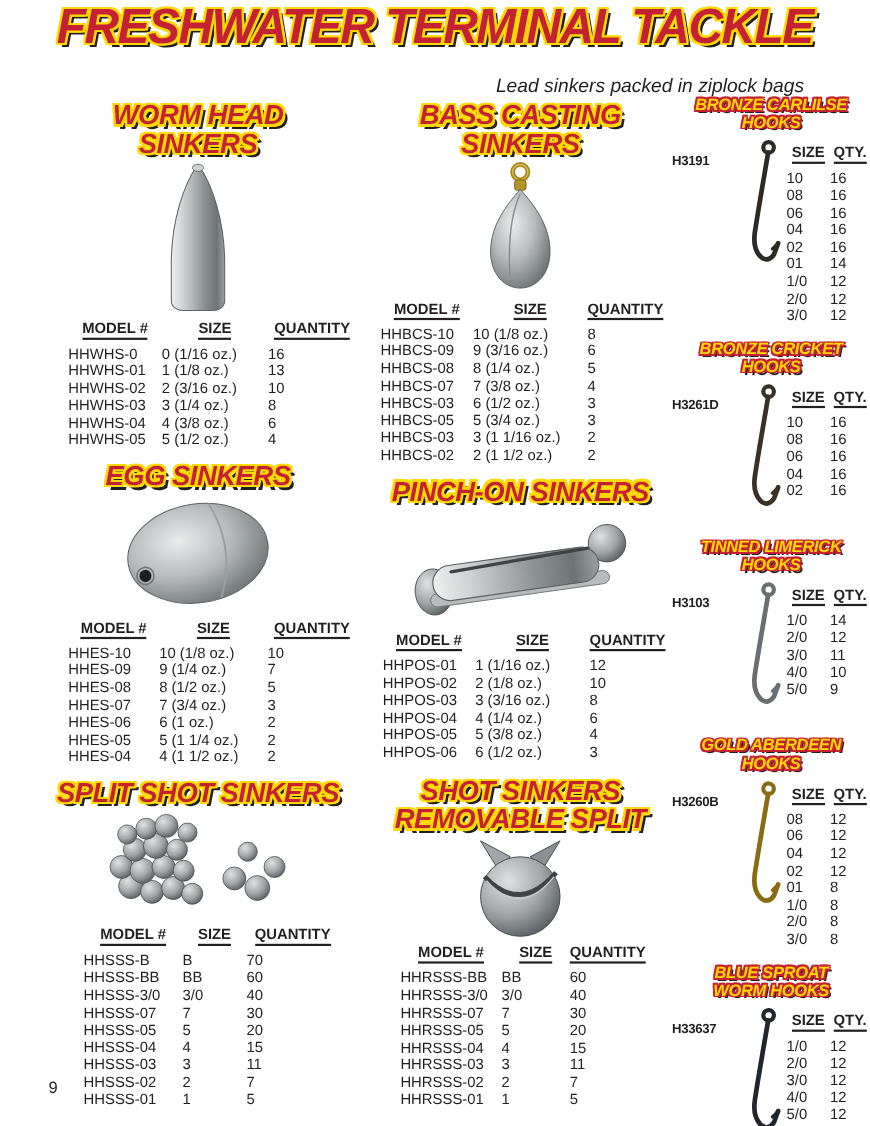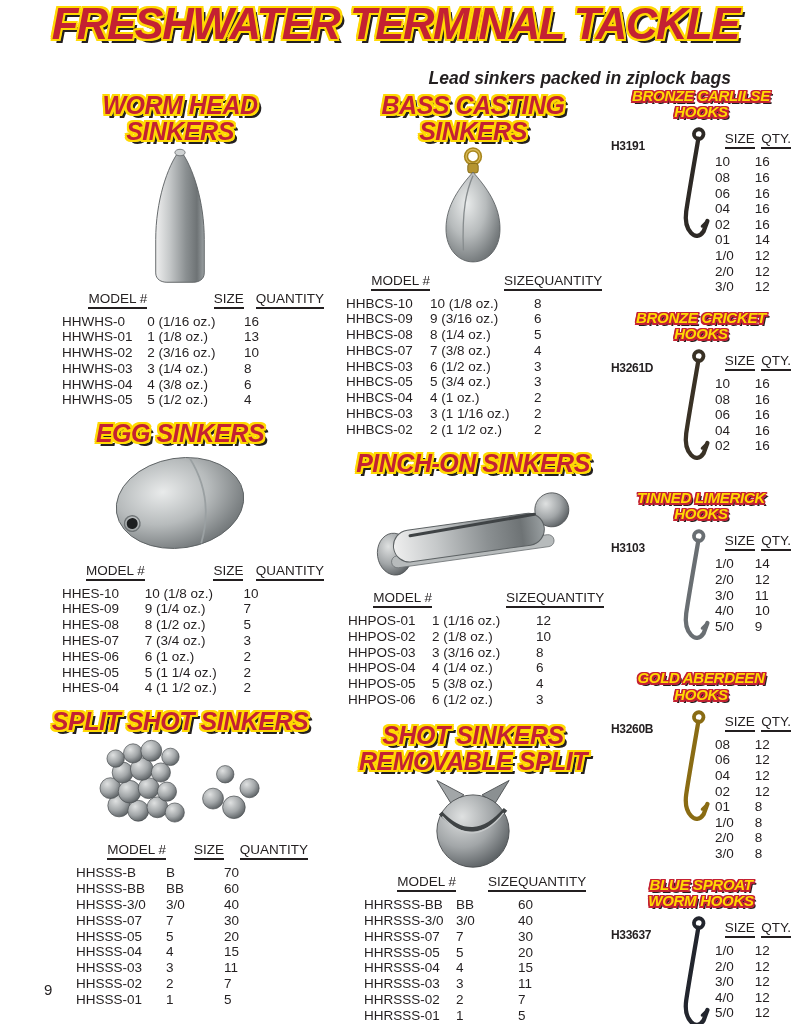--- a/index.html
+++ b/index.html
@@ -31,21 +31,21 @@
       -1.5px -1.5px 0 #c42132, 1.5px -1.5px 0 #c42132, -1.5px 1.5px 0 #c42132, 1.5px 1.5px 0 #c42132,
       -1.5px 0 0 #c42132, 1.5px 0 0 #c42132, 0 -1.5px 0 #c42132, 0 1.5px 0 #c42132,
       2.5px 2.5px 0 #231f20;
   }
   .yellow-heading span { display:block; }
 
   
   #page-header { position:absolute; top:0; left:0; width:100%; text-align:center; }
   #subtitle {
     position:absolute; top:68px; right:60px; font-size:17.5px;
-    font-style:italic; font-weight:bold; color:#231f20;
+    font-style:italic; font-weight:normal; color:#231f20;
   }
 
   
   .col { position:absolute; }
   #col-left  { left:36px;  top:92px; width:288px; }
   #col-mid   { left:334px; top:92px; width:278px; }
   #col-right { left:611px; top:88px; width:180px; }
 
   
   .img-wrap { display:flex; justify-content:center; align-items:center; }
@@ -53,21 +53,21 @@
   #sec-bass .img-wrap { height:124px; }
   #sec-egg  .img-wrap { height:112px; }
   #sec-pinch .img-wrap { height:110px; }
   #sec-split .img-wrap { height:104px; }
   #sec-removable .img-wrap { height:96px; }
   #sec-egg, #sec-pinch { margin-top:12px; }
   #sec-split { margin-top:12px; }
   #sec-removable { margin-top:14px; }
 
   .spec-table { border-collapse:collapse; color:#231f20; margin-top:4px; }
-  .spec-table th { text-align:right; font-size:13.5px; padding:0 0 5px 0; font-weight:normal; }
+  .spec-table th { text-align:center; font-size:13.5px; padding:0 0 5px 0; font-weight:bold; }
   .spec-table th span { display:inline-block; border-bottom:2.5px solid #231f20; padding-bottom:1px; }
   .spec-table td { font-size:13.5px; line-height:15.8px; padding:0; white-space:nowrap; }
 
   #sec-worm .spec-table, #sec-egg .spec-table { margin-left:26px; }
   #sec-split .spec-table { margin-left:40px; }
   #sec-bass .spec-table { margin-left:12px; }
   #sec-pinch .spec-table { margin-left:14px; }
   #sec-removable .spec-table { margin-left:30px; }
 
   .w-model { width:90px; } .w-size { width:106px; } .w-qty { width:84px; }
@@ -381,25 +381,20 @@
             <td>HHBCS-03</td>
             <td>6 (1/2 oz.)</td>
             <td>3</td>
           </tr>
           <tr>
             <td>HHBCS-05</td>
             <td>5 (3/4 oz.)</td>
             <td>3</td>
           </tr>
           <tr>
-            <td>HHBCS-04</td>
-            <td>4 (1 oz.)</td>
-            <td>2</td>
-          </tr>
-          <tr>
             <td>HHBCS-03</td>
             <td>3 (1 1/16 oz.)</td>
             <td>2</td>
           </tr>
           <tr>
             <td>HHBCS-02</td>
             <td>2 (1 1/2 oz.)</td>
             <td>2</td>
           </tr>
         </tbody>

